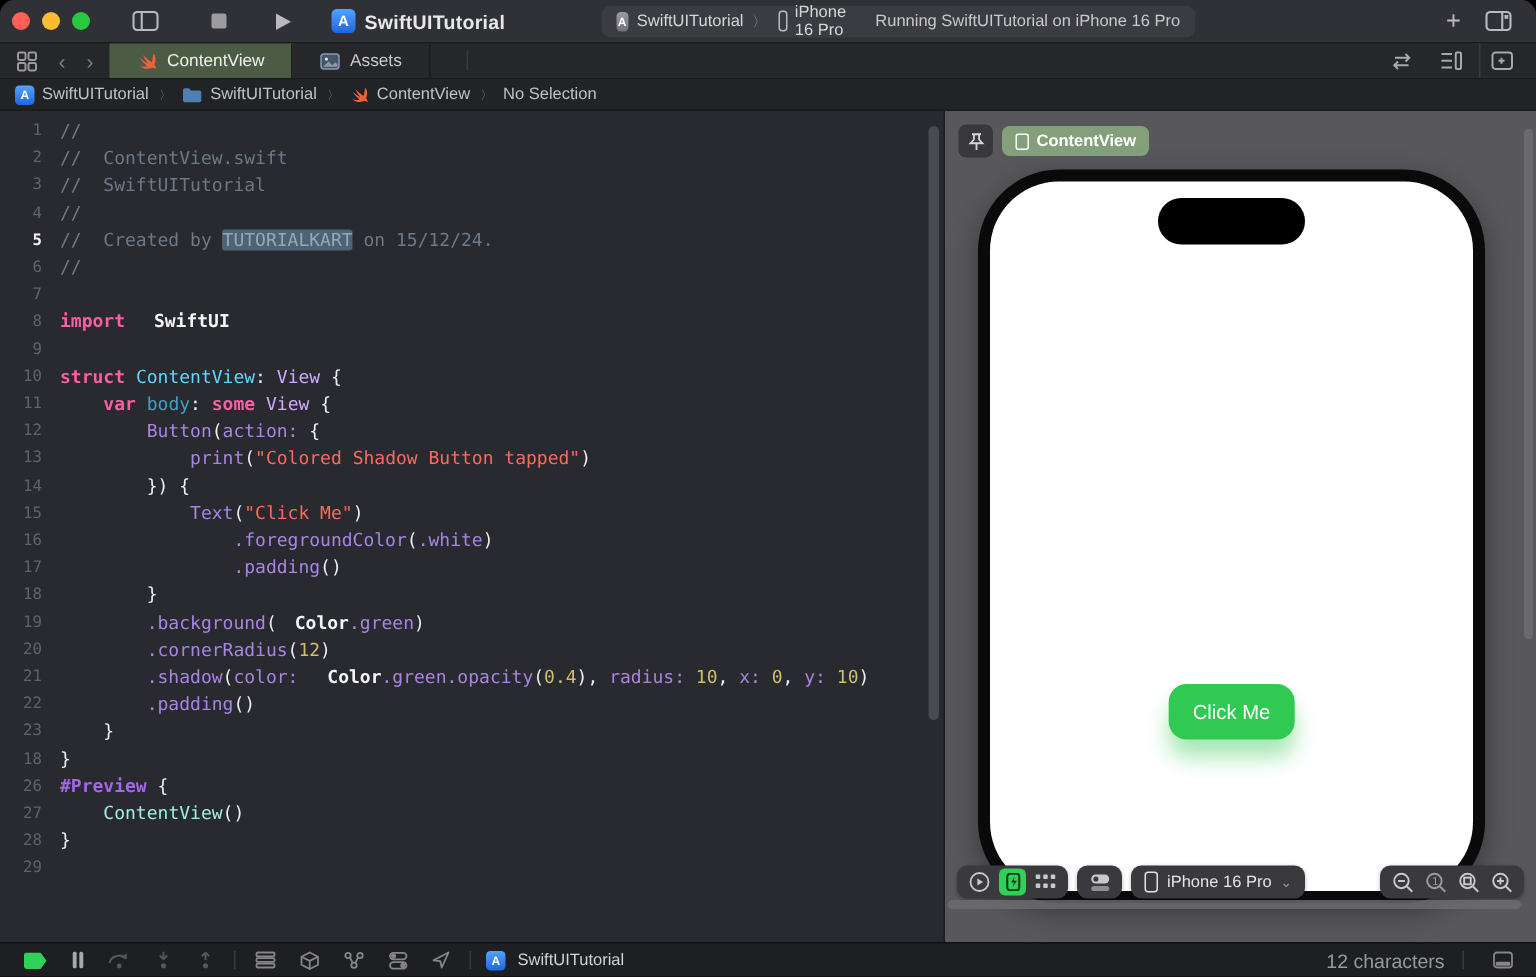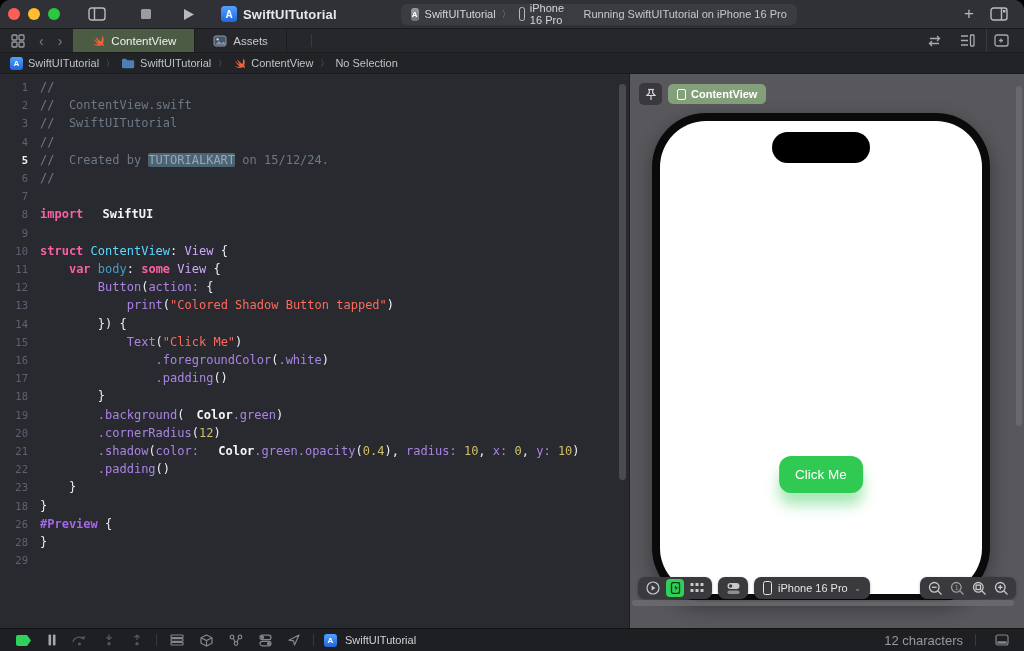--- a/index.html
+++ b/index.html
@@ -240,20 +240,21 @@
           <div class="cl"><span class="ln">16</span><span><span class="tok-pl">                </span><span class="tok-fn">.foregroundColor</span><span class="tok-pl">(</span><span class="tok-fn">.white</span><span class="tok-pl">)</span></span></div>
           <div class="cl"><span class="ln">17</span><span><span class="tok-pl">                </span><span class="tok-fn">.padding</span><span class="tok-pl">()</span></span></div>
           <div class="cl"><span class="ln">18</span><span><span class="tok-pl">        }</span></span></div>
           <div class="cl"><span class="ln">19</span><span><span class="tok-pl">        </span><span class="tok-fn">.background</span><span class="tok-pl">(</span><span class="tok-bw">Color</span><span class="tok-fn">.green</span><span class="tok-pl">)</span></span></div>
           <div class="cl"><span class="ln">20</span><span><span class="tok-pl">        </span><span class="tok-fn">.cornerRadius</span><span class="tok-pl">(</span><span class="tok-nu">12</span><span class="tok-pl">)</span></span></div>
           <div class="cl"><span class="ln">21</span><span><span class="tok-pl">        </span><span class="tok-fn">.shadow</span><span class="tok-pl">(</span><span class="tok-fn">color:</span><span class="tok-pl"> </span><span class="tok-bw">Color</span><span class="tok-fn">.green</span><span class="tok-fn">.opacity</span><span class="tok-pl">(</span><span class="tok-nu">0.4</span><span class="tok-pl">), </span><span class="tok-fn">radius:</span><span class="tok-pl"> </span><span class="tok-nu">10</span><span class="tok-pl">, </span><span class="tok-fn">x:</span><span class="tok-pl"> </span><span class="tok-nu">0</span><span class="tok-pl">, </span><span class="tok-fn">y:</span><span class="tok-pl"> </span><span class="tok-nu">10</span><span class="tok-pl">)</span></span></div>
           <div class="cl"><span class="ln">22</span><span><span class="tok-pl">        </span><span class="tok-fn">.padding</span><span class="tok-pl">()</span></span></div>
           <div class="cl"><span class="ln">23</span><span><span class="tok-pl">    }</span></span></div>
           <div class="cl"><span class="ln">18</span><span><span class="tok-pl">}</span></span></div>
           <div class="cl"><span class="ln">26</span><span><span class="tok-mc">#Preview</span><span class="tok-pl"> {</span></span></div>
+          <div class="cl"><span class="ln">27</span><span><span class="tok-pl">    </span><span class="tok-mg">ContentView</span><span class="tok-pl">()</span></span></div>
           <div class="cl"><span class="ln">28</span><span><span class="tok-pl">}</span></span></div>
           <div class="cl"><span class="ln">29</span><span></span></div>
         </div>
       <div class="ed-vscroll"></div>
     </div>
 
     <div class="canvas">
       <div class="pin-btn">
         <span>
           <svg width="12" height="13" viewBox="0 0 12 13" stroke="#d8d8da" stroke-width="1.2" fill="none">

